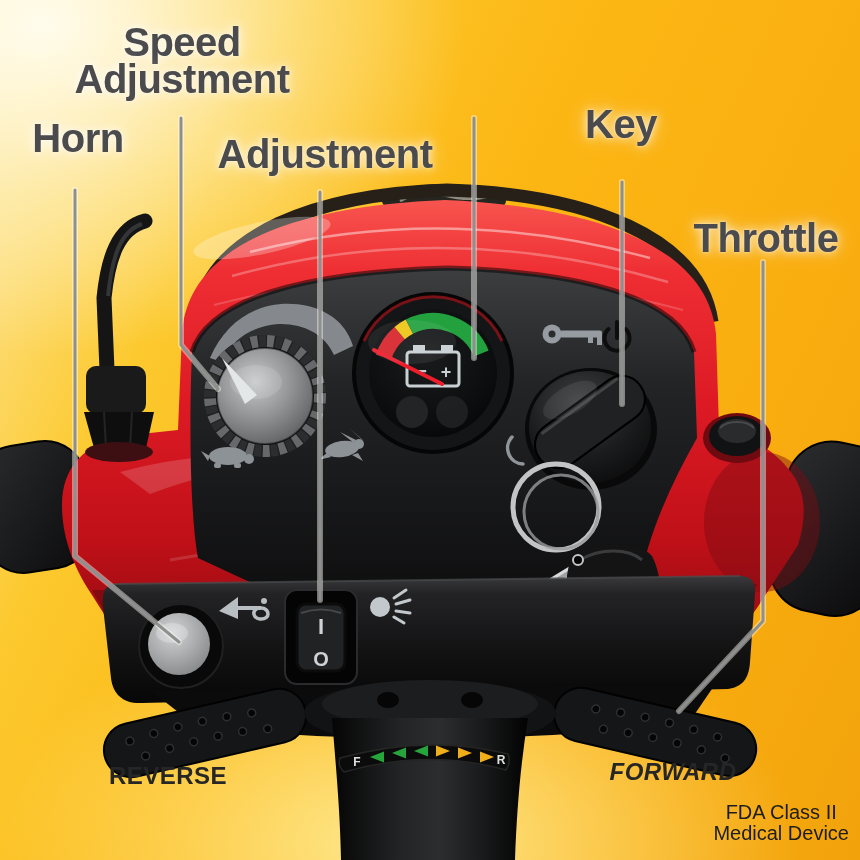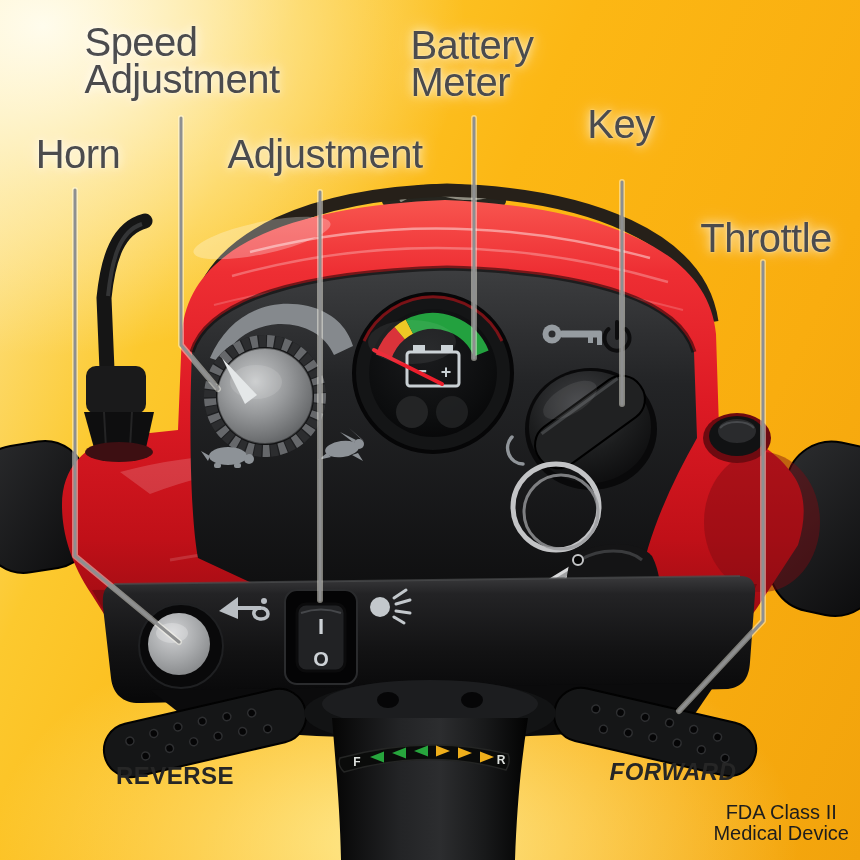--- a/index.html
+++ b/index.html
@@ -6,22 +6,22 @@
   .scene{
     position:relative;width:860px;height:860px;overflow:hidden;
     font-family:"Liberation Sans",sans-serif;
     background:
       radial-gradient(ellipse 640px 500px at 5% 3%, rgba(255,253,240,.96), rgba(255,245,205,.55) 34%, rgba(255,238,170,0) 66%),
       radial-gradient(ellipse 560px 320px at 46% 98%, rgba(255,243,165,.85), rgba(255,238,150,0) 72%),
       linear-gradient(115deg,#fdeaa9 0%,#fcc92e 24%,#fcb714 47%,#f9ad0f 76%,#f2a30c 100%);
   }
   .callout{
     position:absolute;transform:translateX(-50%);
-    color:#4b4b4d;font-weight:normal;font-size:40px;line-height:37px;
-    letter-spacing:-0.5px;text-align:left;white-space:nowrap;
+    color:#4b4b4d;font-weight:bold;font-size:40px;line-height:37px;
+    letter-spacing:-0.5px;text-align:center;white-space:nowrap;
     text-shadow:0 0 2px rgba(255,255,255,.65),0 0 10px rgba(255,255,255,.8),0 0 20px rgba(255,255,255,.55);
   }
   .callout span{display:block;}
   .dirlabel{
     position:absolute;transform:translateX(-50%);
     color:#262626;font-weight:bold;font-size:24px;letter-spacing:.5px;white-space:nowrap;
   }
   .footnote{
     position:absolute;right:11px;top:802px;text-align:center;
     color:#1d1d1d;font-size:20px;line-height:21px;font-weight:normal;
@@ -346,38 +346,34 @@
       <path d="M 622 182 L 622 404"></path>
       <path d="M 763 262 L 763 621 L 679 711"></path>
     </g>
   </g>
 </svg>
 
   <div class="callout" style="left:182px;top:24px;">
     <span>Speed</span>
     <span>Adjustment</span>
   </div>
-  <div class="callout" style="left:472px;top:27px;">
-    <span>Battery</span>
-    <span>Meter</span>
-  </div>
   <div class="callout" style="left:621px;top:106px;">
     <span>Key</span>
   </div>
-  <div class="callout" style="left:78px;top:136px;">
+  <div class="callout" style="left:78px;top:120px;">
     <span>Horn</span>
   </div>
   <div class="callout" style="left:325px;top:136px;">
     <span>Adjustment</span>
   </div>
   <div class="callout" style="left:766px;top:220px;">
     <span>Throttle</span>
   </div>
 
-  <div class="dirlabel" style="left:168px;top:762px;margin-left:7px;">REVERSE</div>
+  <div class="dirlabel" style="left:168px;top:762px;">REVERSE</div>
   <div class="dirlabel" style="left:673px;top:758px;font-style:italic;">FORWARD</div>
 
   <div class="footnote">
     <span>FDA Class II</span>
     <span>Medical Device</span>
   </div>
 
 </div>
 
 </body></html>

